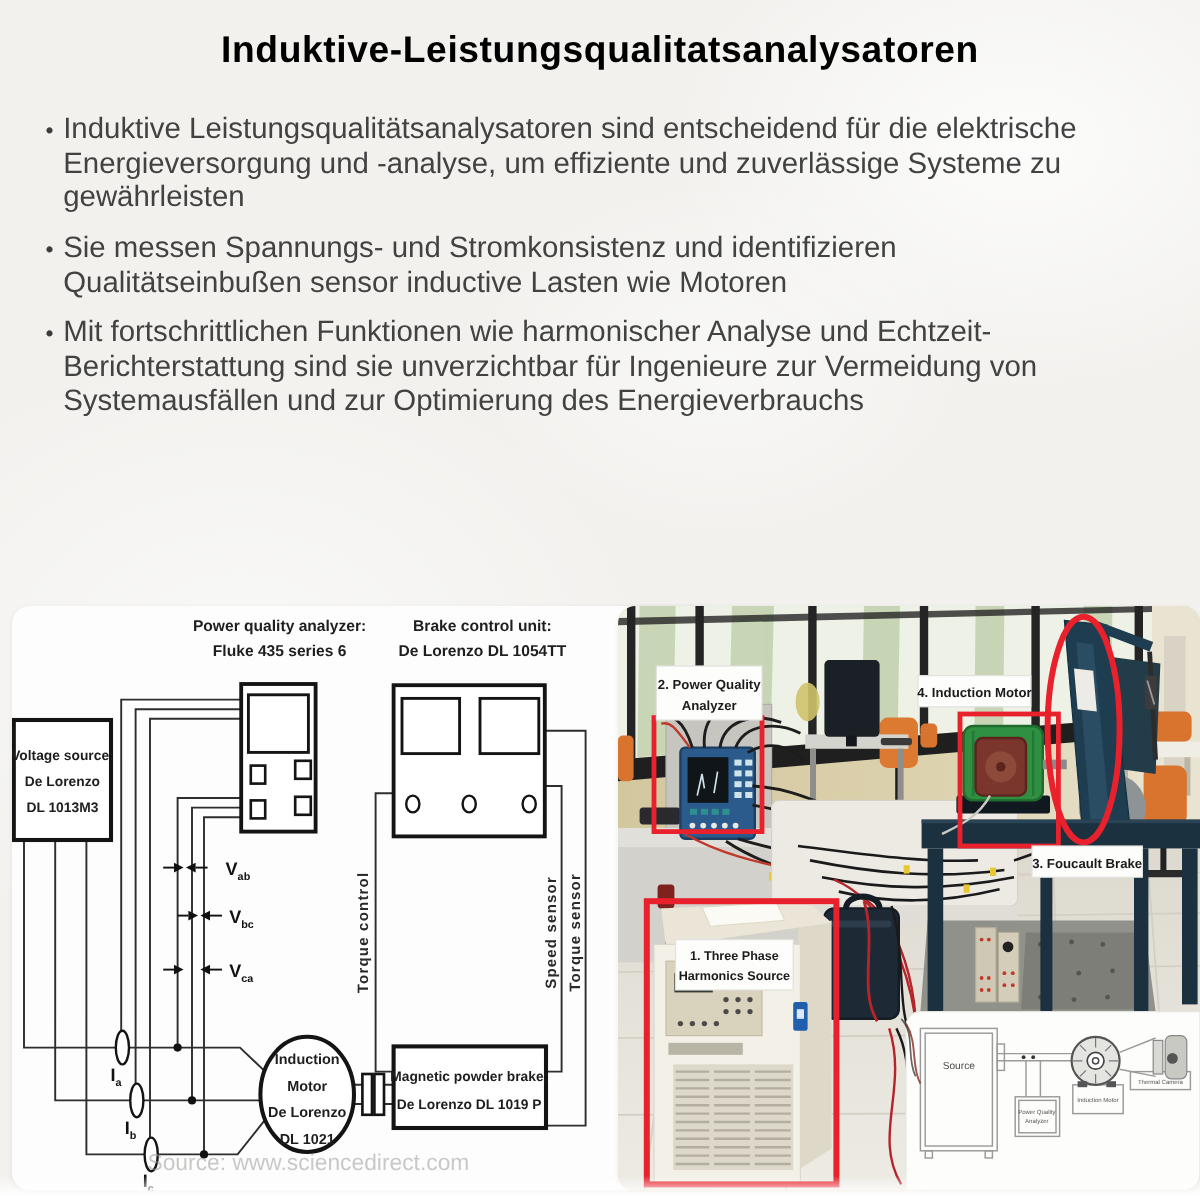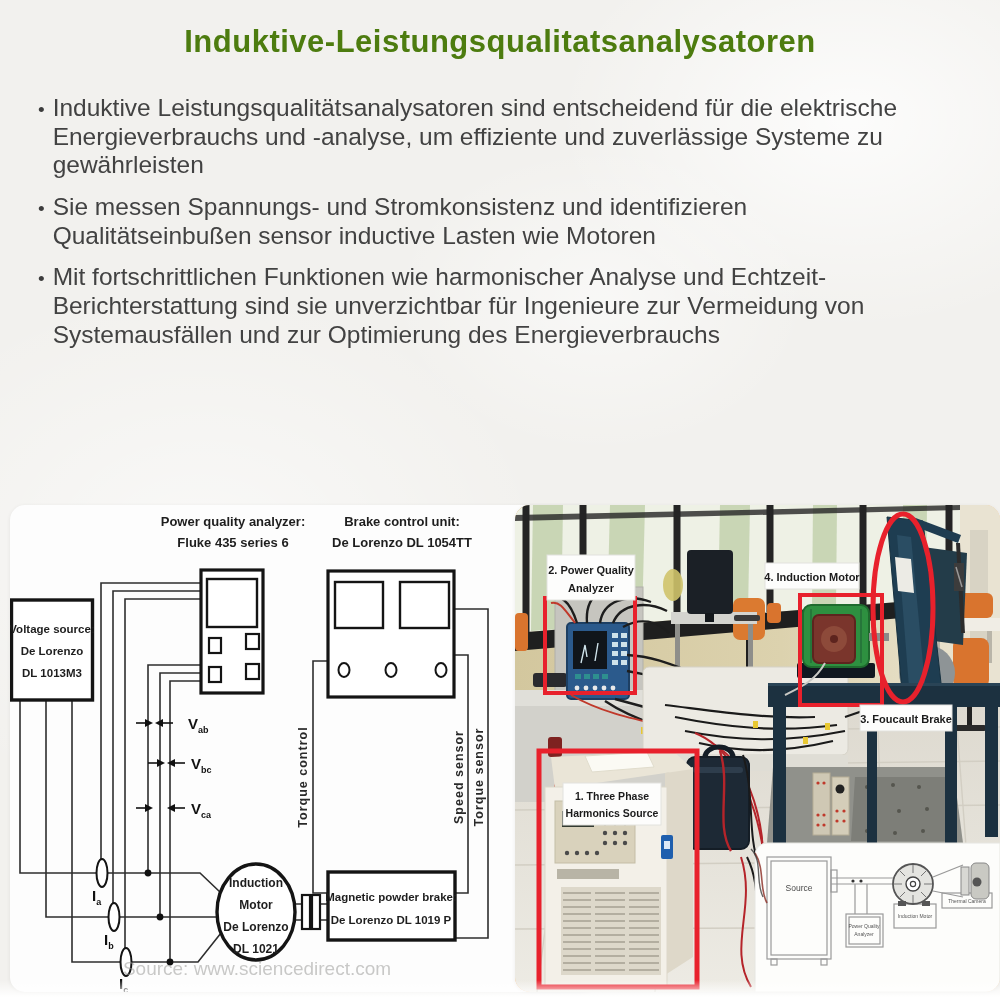--- a/index.html
+++ b/index.html
@@ -11,21 +11,21 @@
   }
   .bg-texture{
     position:absolute;inset:0;
     background:
       radial-gradient(420px 300px at 85% 12%, rgba(255,255,255,.8), rgba(255,255,255,0) 70%),
       radial-gradient(500px 380px at 20% 55%, rgba(255,255,255,.55), rgba(255,255,255,0) 70%),
       radial-gradient(300px 220px at 60% 30%, rgba(255,255,255,.5), rgba(255,255,255,0) 70%);
   }
   .page-title{
     position:absolute;top:24px;left:0;width:1000px;
-    text-align:center;font-size:31px;font-weight:700;color:#4d7c0f;
+    text-align:center;font-size:31px;font-weight:700;color:#000000;
     letter-spacing:.5px;
   }
   .bullets{
     position:absolute;top:94px;left:38px;width:878px;
     list-style:none;margin:0;padding:0;
   }
   .bullets li{
     display:flex;align-items:flex-start;
     margin-bottom:13px;
     font-size:24.5px;line-height:1.17;color:#424242;font-weight:500;
@@ -63,21 +63,21 @@
 </head>
 <body>
 
 <div class="bg-texture"></div>
 
 <div class="page-title">Induktive-Leistungsqualitatsanalysatoren</div>
 
 <ul class="bullets">
   <li>
     <span class="dot">•</span>
-    <span>Induktive Leistungsqualitätsanalysatoren sind entscheidend für die elektrische Energieverbrauchs und -analyse, um effiziente und zuverlässige Systeme zu gewährleisten</span>
+    <span>Induktive Leistungsqualitätsanalysatoren sind entscheidend für die elektrische Energieversorgung und -analyse, um effiziente und zuverlässige Systeme zu gewährleisten</span>
   </li>
   <li>
     <span class="dot">•</span>
     <span>Sie messen Spannungs- und Stromkonsistenz und identifizieren Qualitätseinbußen sensor inductive Lasten wie Motoren</span>
   </li>
   <li>
     <span class="dot">•</span>
     <span>Mit fortschrittlichen Funktionen wie harmonischer Analyse und Echtzeit-Berichterstattung sind sie unverzichtbar für Ingenieure zur Vermeidung von Systemausfällen und zur Optimierung des Energieverbrauchs</span>
   </li>
 </ul>

